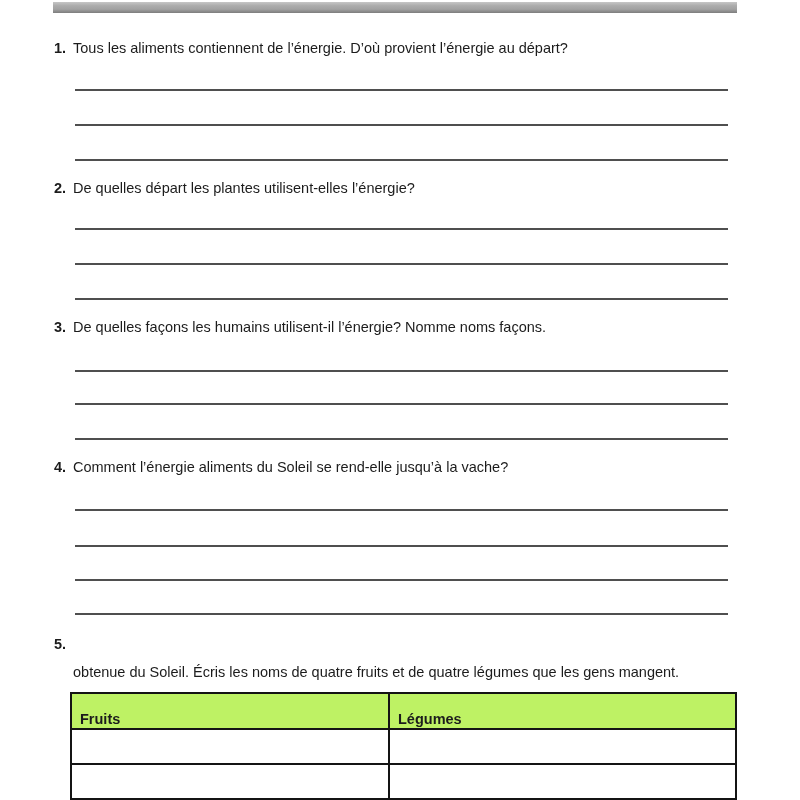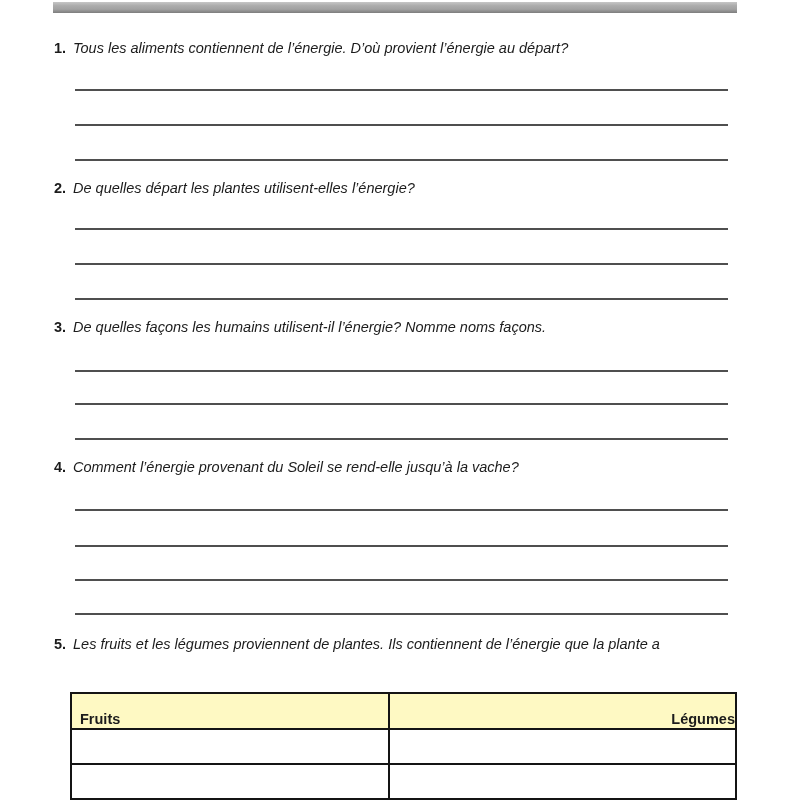--- a/index.html
+++ b/index.html
@@ -15,38 +15,38 @@
   .topbar {
     position: absolute; left: 53px; top: 2px; width: 684px; height: 11px;
     background: linear-gradient(180deg, #c6c6c6 0%, #ababab 35%, #a2a2a2 65%, #7d7d7d 100%);
   }
   .q {
     position: absolute; left: 54px; width: 692px;
     display: flex; align-items: flex-start;
     font-size: 14.5px; line-height: 19px;
   }
   .q .num { font-weight: bold; flex: 0 0 19px; width: 19px; }
-  .q .txt { flex: 1 1 auto; font-style: italic; }
+  .q .txt { flex: 1 1 auto; }
   .q5 { line-height: 28px; }
   .blank {
     position: absolute; left: 75px; width: 653px; height: 2px;
     background: #4f4f4f;
   }
   .tbl {
     position: absolute; left: 70px; top: 692px; width: 665px;
     border-collapse: collapse; table-layout: fixed;
   }
   .tbl th, .tbl td { border: 2px solid #141414; }
   .tbl th {
-    background: #fef9c3; text-align: left; vertical-align: middle;
+    background: #bef264; text-align: left; vertical-align: middle;
     font-size: 14.5px; font-weight: bold; height: 32px; padding: 17px 0 1px 8px;
   }
   .tbl td { height: 35px; background: #ffffff; }
   .tbl .c1 { width: 318px; }
-  .tbl .c2 { width: 347px; text-align: right; }
+  .tbl .c2 { width: 347px; }
 </style>
 </head>
 <body>
 
 <div class="page">
 
   <div class="topbar"></div>
 
   <div class="q" style="top:39px">
     <span class="num">1.</span>
@@ -67,30 +67,30 @@
   <div class="q" style="top:318px">
     <span class="num">3.</span>
     <span class="txt">De quelles façons les humains utilisent-il l’énergie? Nomme noms façons.</span>
   </div>
   <div class="blank" style="top:370px"></div>
   <div class="blank" style="top:403px"></div>
   <div class="blank" style="top:438px"></div>
 
   <div class="q" style="top:458px">
     <span class="num">4.</span>
-    <span class="txt">Comment l’énergie provenant du Soleil se rend-elle jusqu’à la vache?</span>
+    <span class="txt">Comment l’énergie aliments du Soleil se rend-elle jusqu’à la vache?</span>
   </div>
   <div class="blank" style="top:509px"></div>
   <div class="blank" style="top:545px"></div>
   <div class="blank" style="top:579px"></div>
   <div class="blank" style="top:613px"></div>
 
   <div class="q q5" style="top:630px">
     <span class="num">5.</span>
-    <span class="txt"><span>Les fruits et les légumes proviennent de plantes. Ils contiennent de l’énergie que la plante a</span><br></span>
+    <span class="txt"><br><span>obtenue du Soleil. Écris les noms de quatre fruits et de quatre légumes que les gens mangent.</span></span>
   </div>
 
   <table class="tbl">
     <tbody>
         <tr>
       <th class="c1">Fruits</th>
       <th class="c2">Légumes</th>
     </tr>
     <tr>
       <td class="c1"></td>

